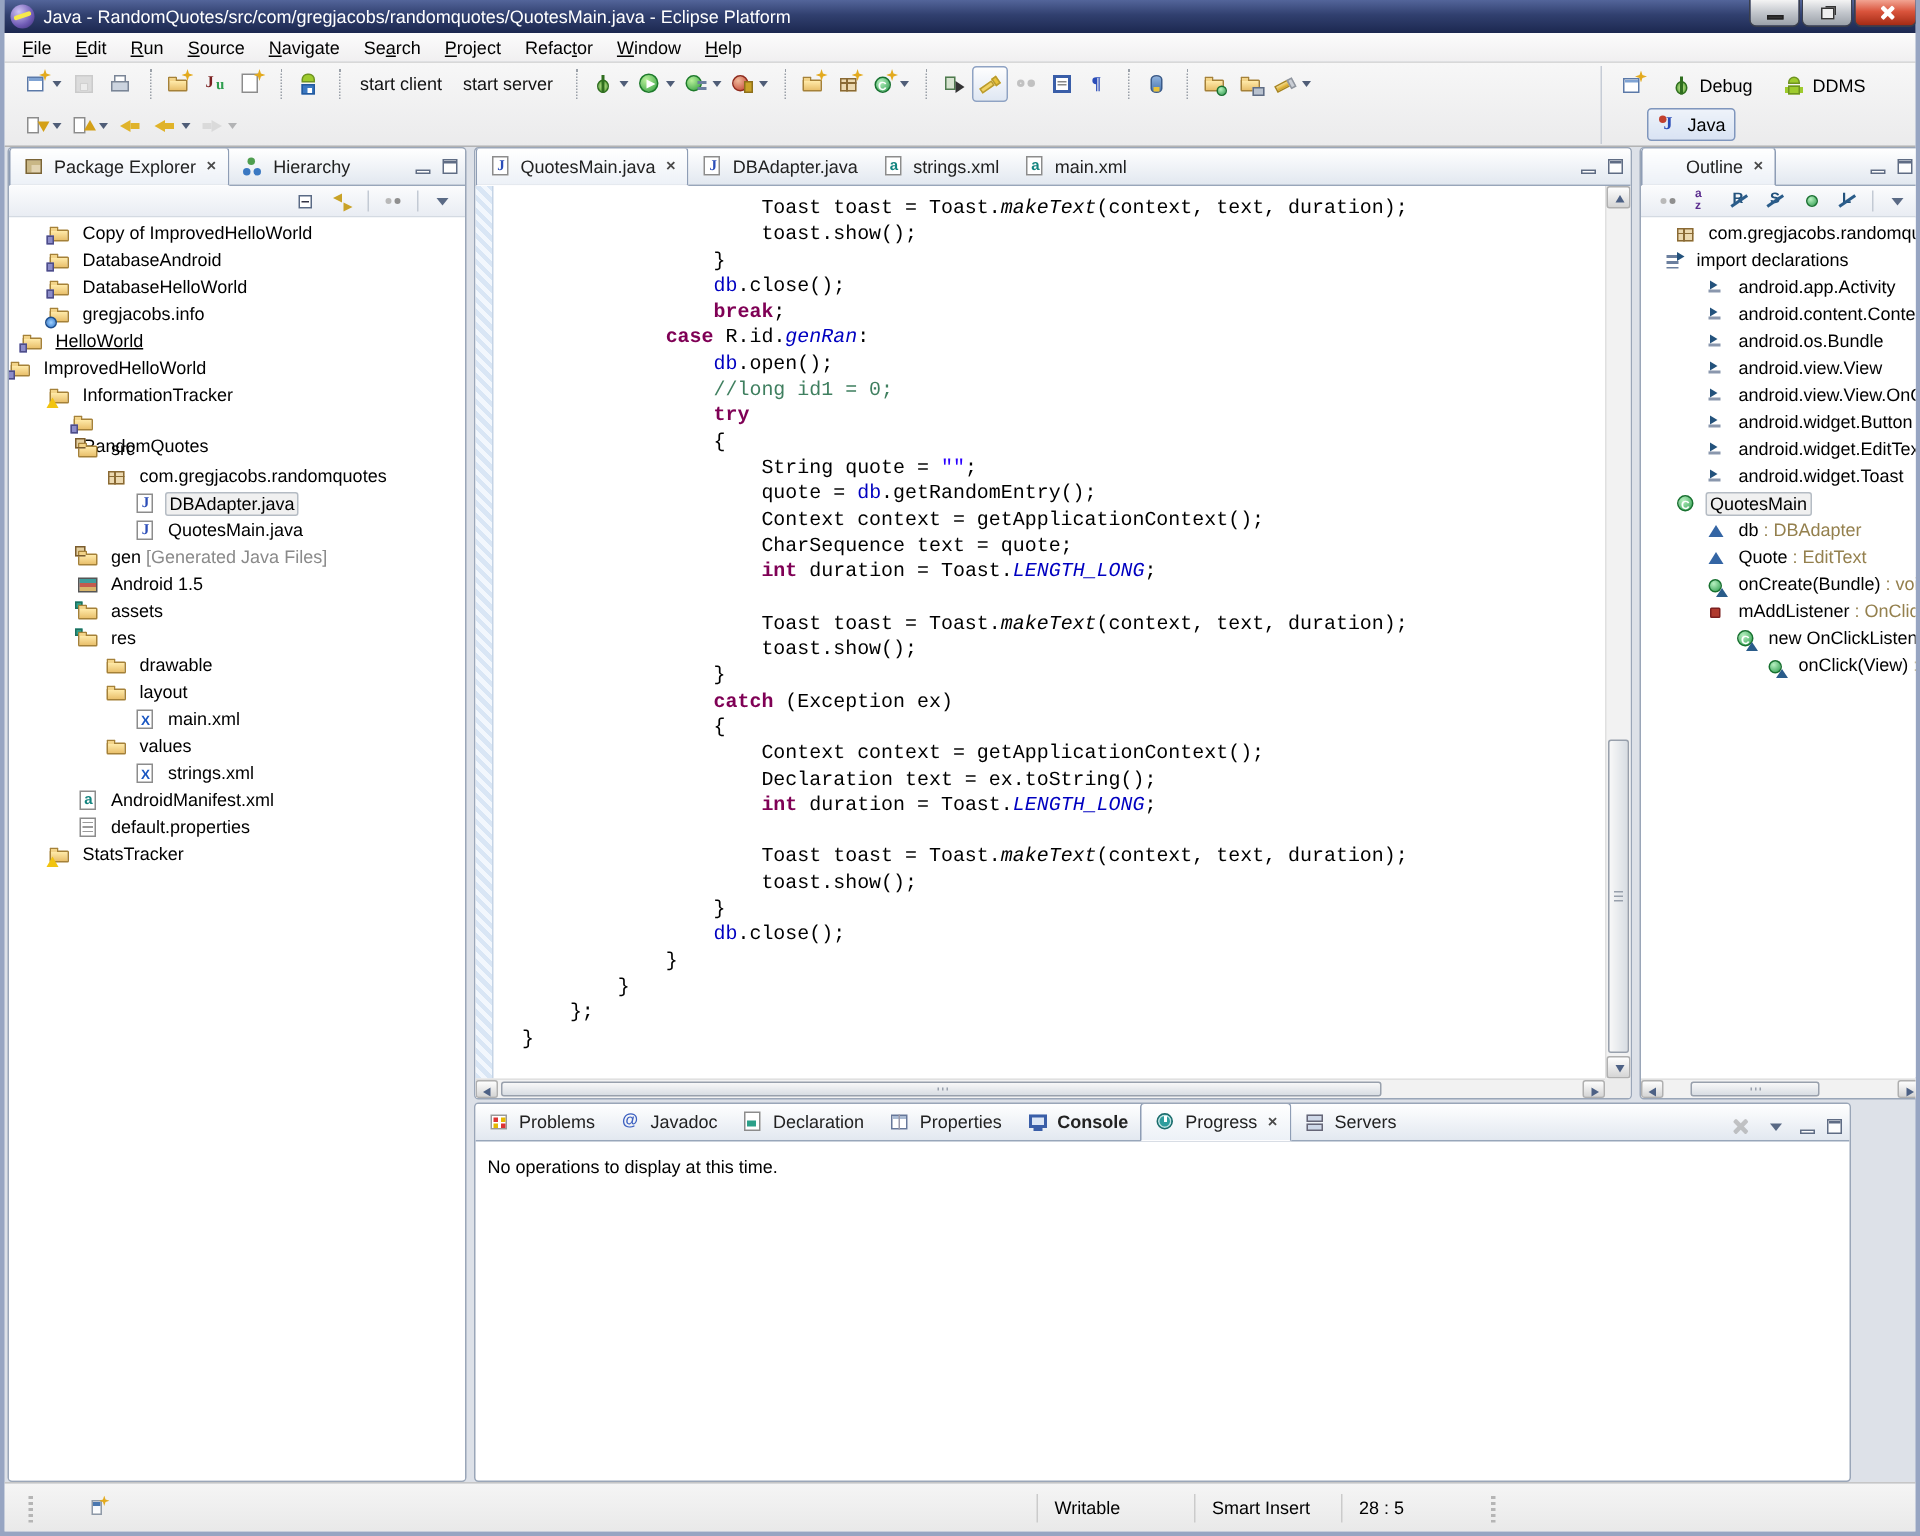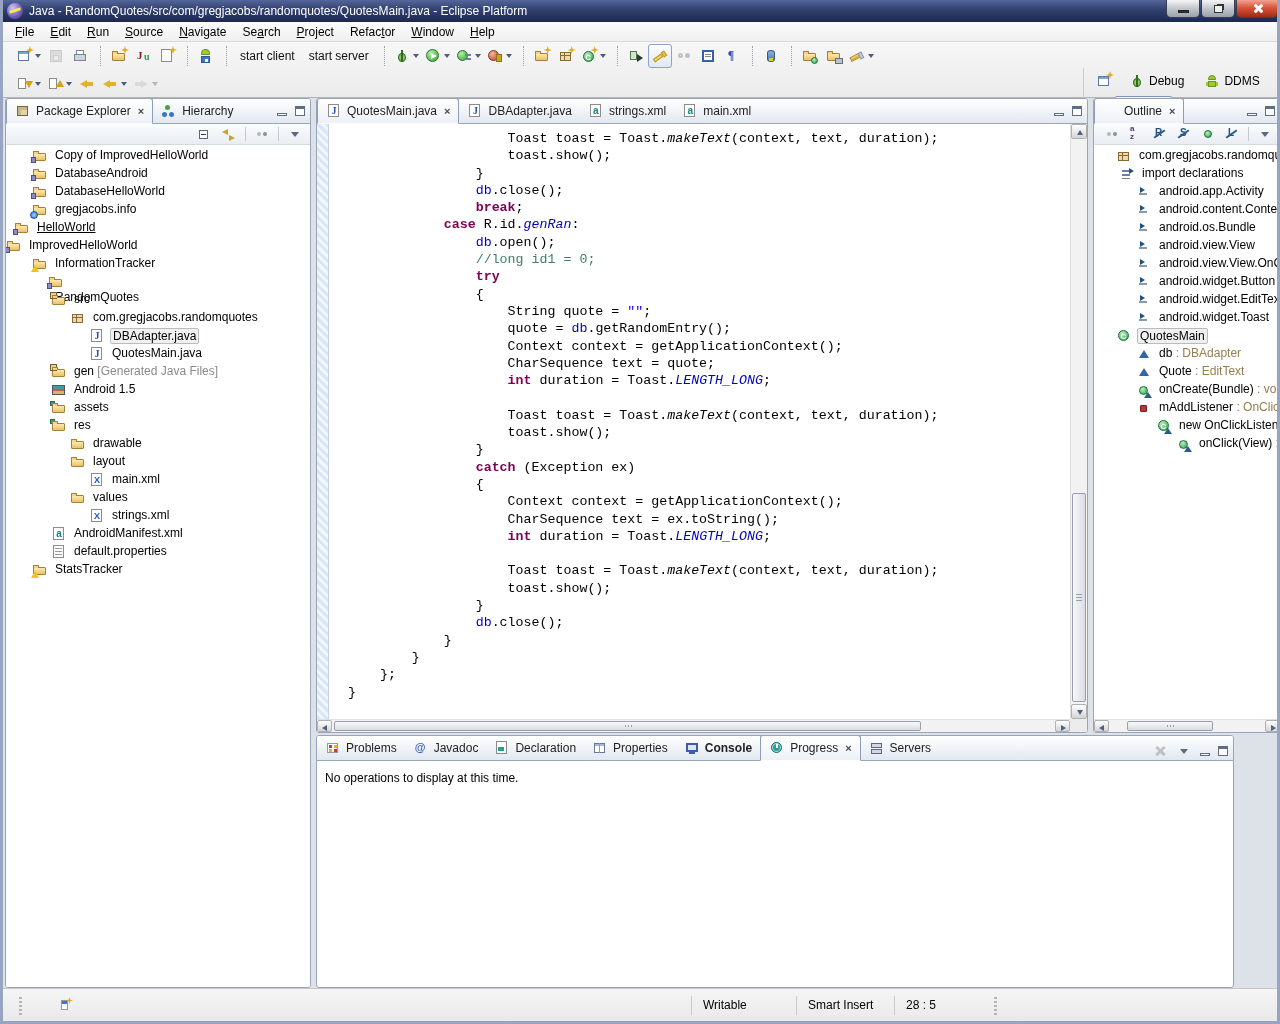--- a/index.html
+++ b/index.html
@@ -29,21 +29,21 @@
   
   #toolbar{position:absolute;left:0;top:42px;width:100%;height:56px;background:linear-gradient(#f7f7f7,#ebebec);border-bottom:1px solid #b3b3b3;}
   .trow{display:flex;align-items:center;height:28px;padding-left:10px;}
   .tsep{width:1px;height:20px;border-left:1px dotted #9aa0a8;margin:0 6px 0 8px;flex:none;}
   .tbtn{height:24px;min-width:24px;display:flex;align-items:center;justify-content:center;padding:0 2px;border:1px solid transparent;border-radius:3px;flex:none;}
   .tbtn.toggled{background:linear-gradient(#fefefe,#dfe7f3);border-color:#8fa3c4;}
   .tbtn.disabled{opacity:.4;filter:grayscale(.9);}
   .dd{width:0;height:0;border-left:3px solid transparent;border-right:3px solid transparent;border-top:4px solid #4f5d77;margin-left:3px;flex:none;}
   .ttext{font-size:12px;color:#111;padding:2px 7px;}
   
-  #persp{position:absolute;right:4px;top:44px;width:190px;height:52px;border-left:1px solid #c6ccd6;padding-left:8px;margin-top:24px;}
+  #persp{position:absolute;right:20px;top:44px;width:190px;height:52px;border-left:1px solid #c6ccd6;padding-left:8px;}
   .prow{display:flex;align-items:center;gap:6px;height:26px;}
   .prow.second{justify-content:flex-start;padding-left:22px;}
   .pbtn{display:flex;align-items:center;gap:4px;font-size:12px;padding:2px 6px;border:1px solid transparent;border-radius:3px;}
   .pbtn.pressed{background:linear-gradient(#eef3fa,#d9e3f3);border-color:#7f96bd;}
   
   .panel{position:absolute;background:#fff;border:1px solid #9aa6b8;border-radius:3px;overflow:hidden;}
   .vtabrow{height:25px;display:flex;align-items:flex-end;background:linear-gradient(#ffffff,#e2e8f0);border-bottom:1px solid #98a6ba;position:relative;}
   .vtab{height:24px;display:flex;align-items:center;gap:5px;padding:12px 8px;font-size:12px;color:#222;white-space:nowrap;}
   .vtab.active{background:linear-gradient(#ffffff,#edf1f7);border:1px solid #8e9db5;border-bottom:1px solid #fdfdfe;border-radius:3px 3px 0 0;margin-bottom:-1px;height:25px;}
   .vtab.bold span.lbl{font-weight:bold;}
@@ -591,21 +591,21 @@
           <div class="cline"><span class="seg-d">                    Context context = getApplicationContext();</span></div>
           <div class="cline"><span class="seg-d">                    CharSequence text = quote;</span></div>
           <div class="cline"><span class="seg-d">                    </span><span class="seg-k">int</span><span class="seg-d"> duration = Toast.</span><span class="seg-sf">LENGTH_LONG</span><span class="seg-d">;</span></div>
           <div class="cline"> </div>
           <div class="cline"><span class="seg-d">                    Toast toast = Toast.</span><span class="seg-sm">makeText</span><span class="seg-d">(context, text, duration);</span></div>
           <div class="cline"><span class="seg-d">                    toast.show();</span></div>
           <div class="cline"><span class="seg-d">                }</span></div>
           <div class="cline"><span class="seg-d">                </span><span class="seg-k">catch</span><span class="seg-d"> (Exception ex)</span></div>
           <div class="cline"><span class="seg-d">                {</span></div>
           <div class="cline"><span class="seg-d">                    Context context = getApplicationContext();</span></div>
-          <div class="cline"><span class="seg-d">                    CharSequence text = ex.toString();</span></div>
+          <div class="cline"><span class="seg-d">                    Declaration text = ex.toString();</span></div>
           <div class="cline"><span class="seg-d">                    </span><span class="seg-k">int</span><span class="seg-d"> duration = Toast.</span><span class="seg-sf">LENGTH_LONG</span><span class="seg-d">;</span></div>
           <div class="cline"> </div>
           <div class="cline"><span class="seg-d">                    Toast toast = Toast.</span><span class="seg-sm">makeText</span><span class="seg-d">(context, text, duration);</span></div>
           <div class="cline"><span class="seg-d">                    toast.show();</span></div>
           <div class="cline"><span class="seg-d">                }</span></div>
           <div class="cline"><span class="seg-d">                </span><span class="seg-f">db</span><span class="seg-d">.close();</span></div>
           <div class="cline"><span class="seg-d">            }</span></div>
           <div class="cline"><span class="seg-d">        }</span></div>
           <div class="cline"><span class="seg-d">    };</span></div>
           <div class="cline"><span class="seg-d">}</span></div>
@@ -644,21 +644,21 @@
         <i class="ic ic-show-fields"></i>
         <i class="ic ic-hide-local slashed"></i>
         <span class="vbsep"></span>
         <i class="ic ic-view-menu"></i>
       </div>
     <div class="tree" id="ol-tree" style="height:calc(100% - 60px);">
         <div class="trowi" style="padding-left: 22px;">
           <i class="ic ic-package"></i>
           <span class="tlabel"><span>com.gregjacobs.randomquotes</span></span>
         </div>
-        <div class="trowi" style="padding-left: 25px;">
+        <div class="trowi" style="padding-left: 14px;">
           <i class="ic ic-imports"></i>
           <span class="tlabel"><span>import declarations</span></span>
         </div>
         <div class="trowi" style="padding-left: 42px;">
           <i class="ic ic-import"></i>
           <span class="tlabel"><span>android.app.Activity</span></span>
         </div>
         <div class="trowi" style="padding-left: 42px;">
           <i class="ic ic-import"></i>
           <span class="tlabel"><span>android.content.Context</span></span>

